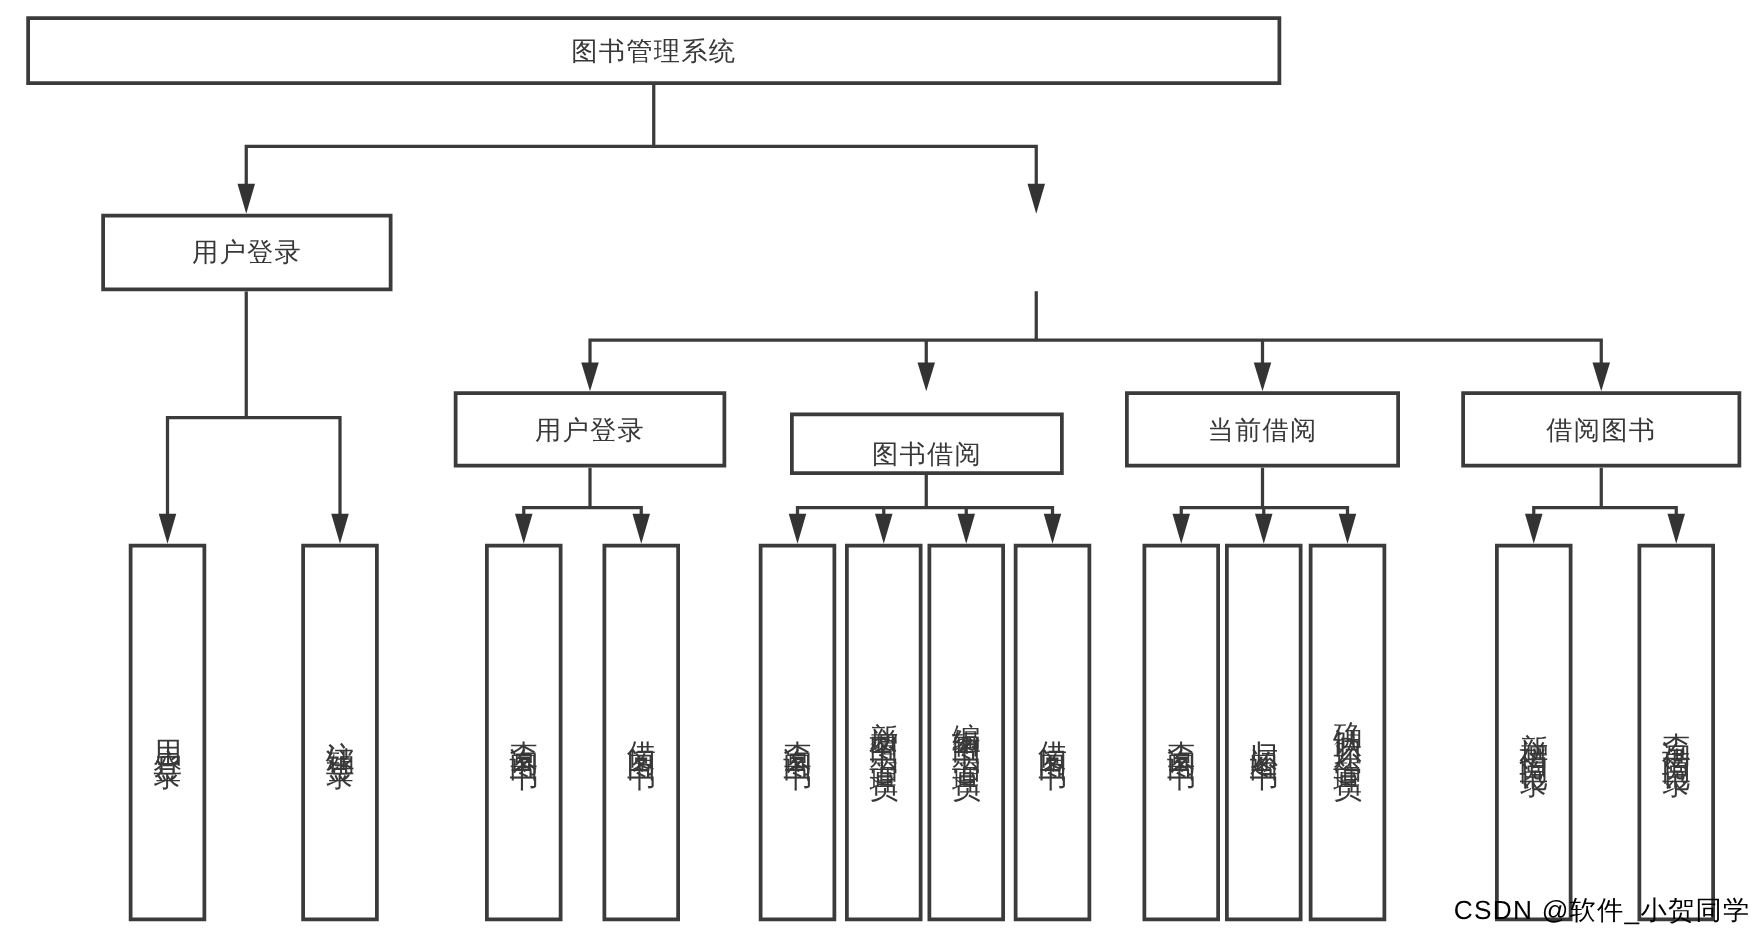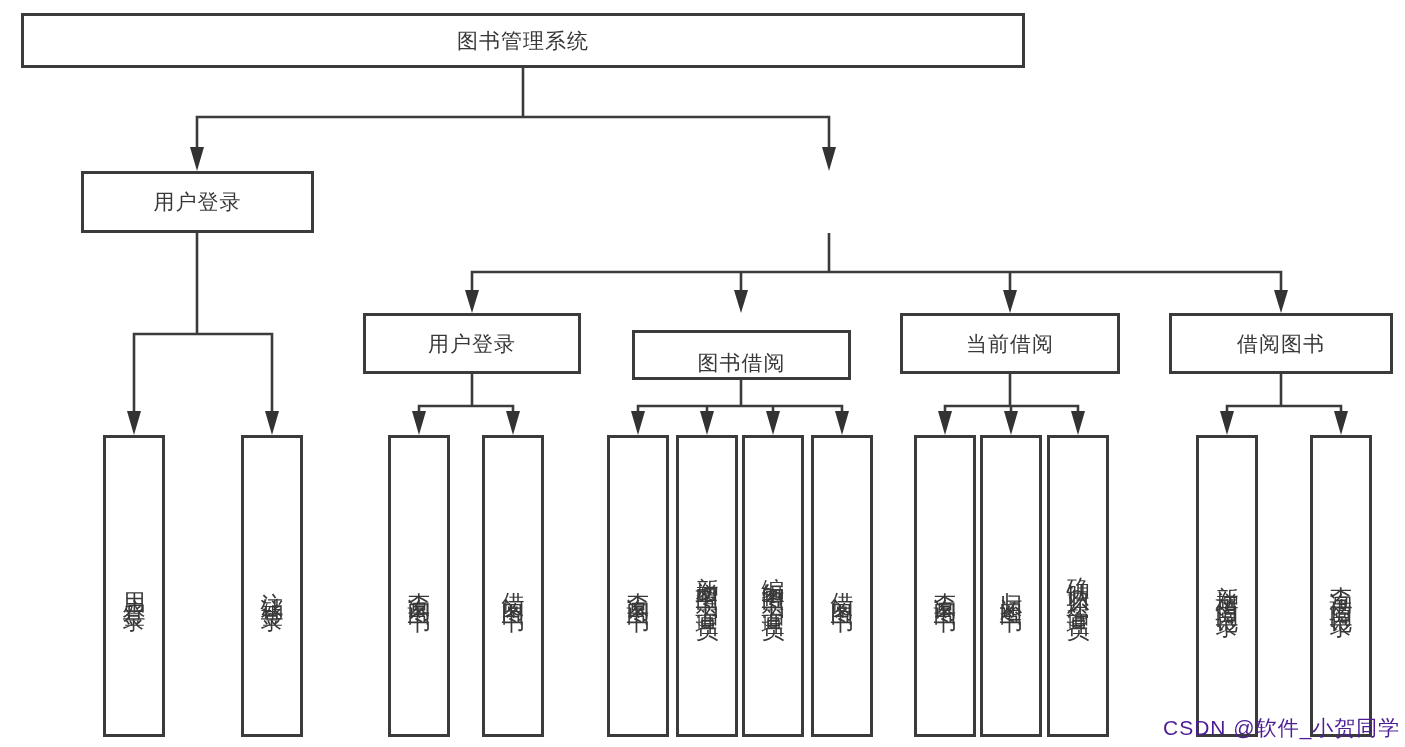--- a/index.html
+++ b/index.html
@@ -35,21 +35,21 @@
     text-orientation: mixed;
     letter-spacing: 6px;
     line-height: 1;
     white-space: nowrap;
   }
   .watermark {
     position: absolute;
     left: 1163px;
     top: 714px;
     font-size: 21px;
-    color: #4c1d95;
+    color: #000000;
     z-index: 6;
     letter-spacing: 1px;
     white-space: nowrap;
   }
 </style>
 </head>
 <body>
 
 <div id="canvas">
 

